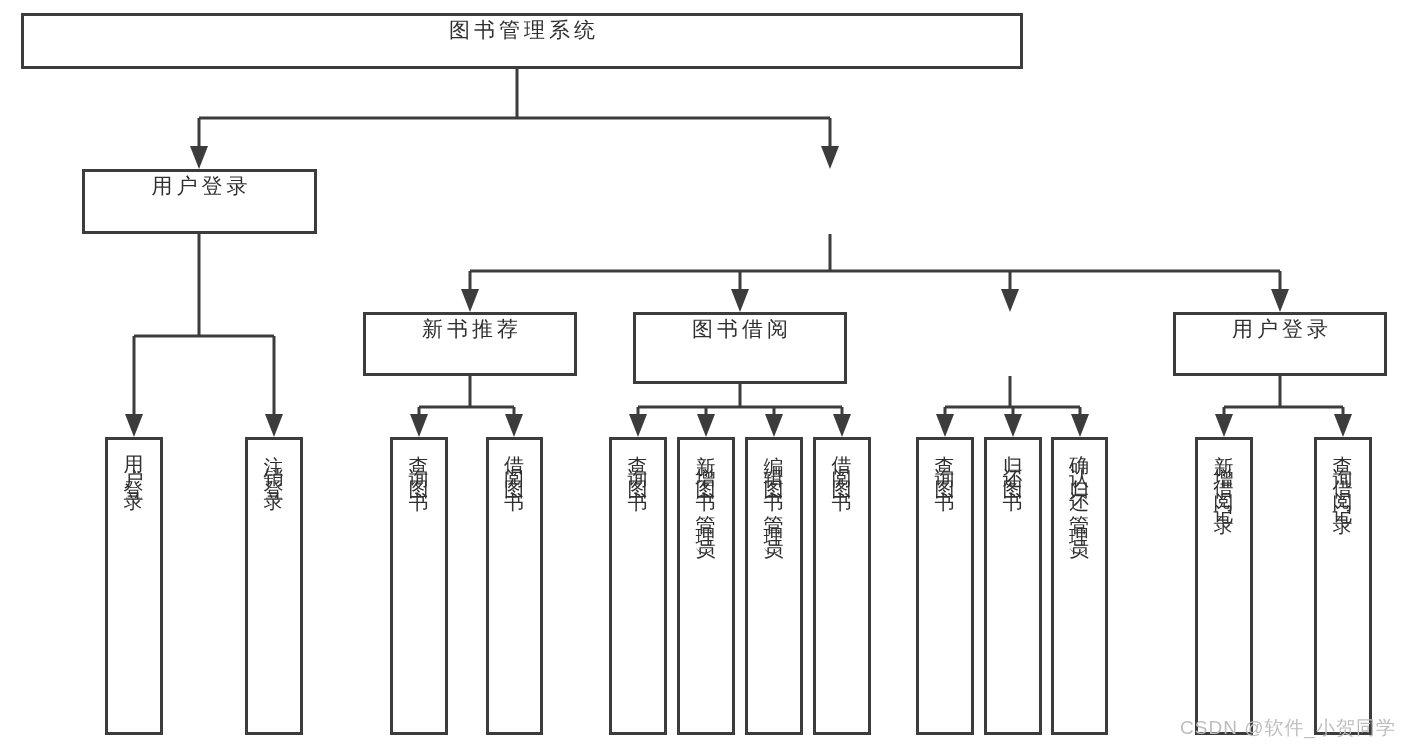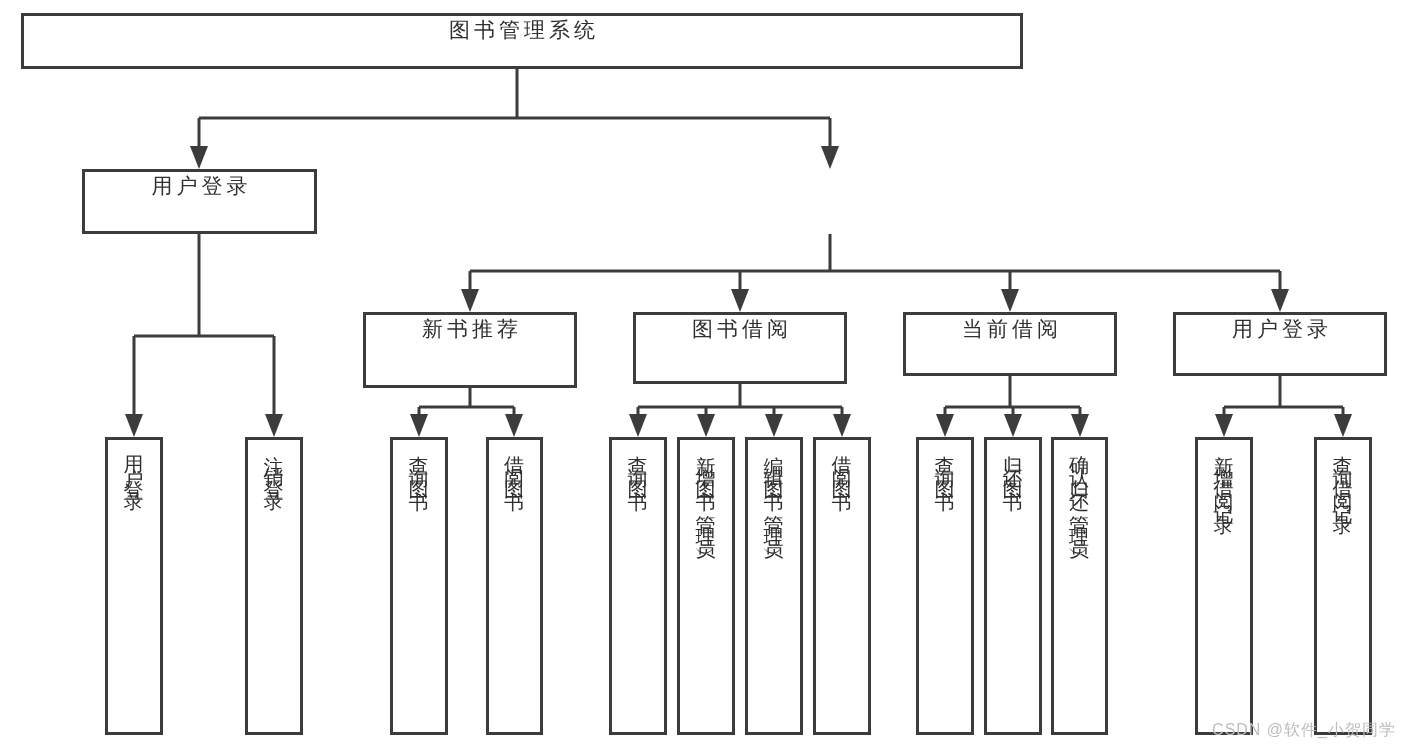--- a/index.html
+++ b/index.html
@@ -35,21 +35,21 @@
     writing-mode:vertical-rl;
     text-orientation:mixed;
     font-size:20px;
     letter-spacing:12px;
     color:var(--text);
     line-height:1;
   }
   .watermark{
     position:absolute;
     right:9px;bottom:6px;
-    font-size:16px;
+    font-size:19px;
     letter-spacing:1px;
     color:var(--watermark);
     white-space:nowrap;
     z-index:5;
   }
 </style>
 </head>
 <body>
 
 <div class="canvas">
@@ -98,28 +98,25 @@
   </svg>
 
   <div class="node" style="left:21px;top:13px;width:1002px;height:56px">
     <span class="h-label">图书管理系统</span>
   </div>
 
   <div class="node" style="left:82px;top:169px;width:235px;height:65px">
     <span class="h-label">用户登录</span>
   </div>
 
-  <div class="node" style="left:363px;top:312px;width:214px;height:76px">
+  <div class="node" style="left:363px;top:312px;width:214px;height:64px">
     <span class="h-label">新书推荐</span>
   </div>
   <div class="node" style="left:633px;top:312px;width:214px;height:72px">
     <span class="h-label">图书借阅</span>
-  </div>
-  <div class="node" style="left:903px;top:312px;width:214px;height:64px">
-    <span class="h-label">当前借阅</span>
   </div>
   <div class="node" style="left:1173px;top:312px;width:214px;height:64px">
     <span class="h-label">用户登录</span>
   </div>
 
   <div class="node" style="left:105px;top:437px;width:58px;height:298px">
     <span class="v-label">用户登录</span>
   </div>
   <div class="node" style="left:245px;top:437px;width:58px;height:298px">
     <span class="v-label">注销登录</span>

